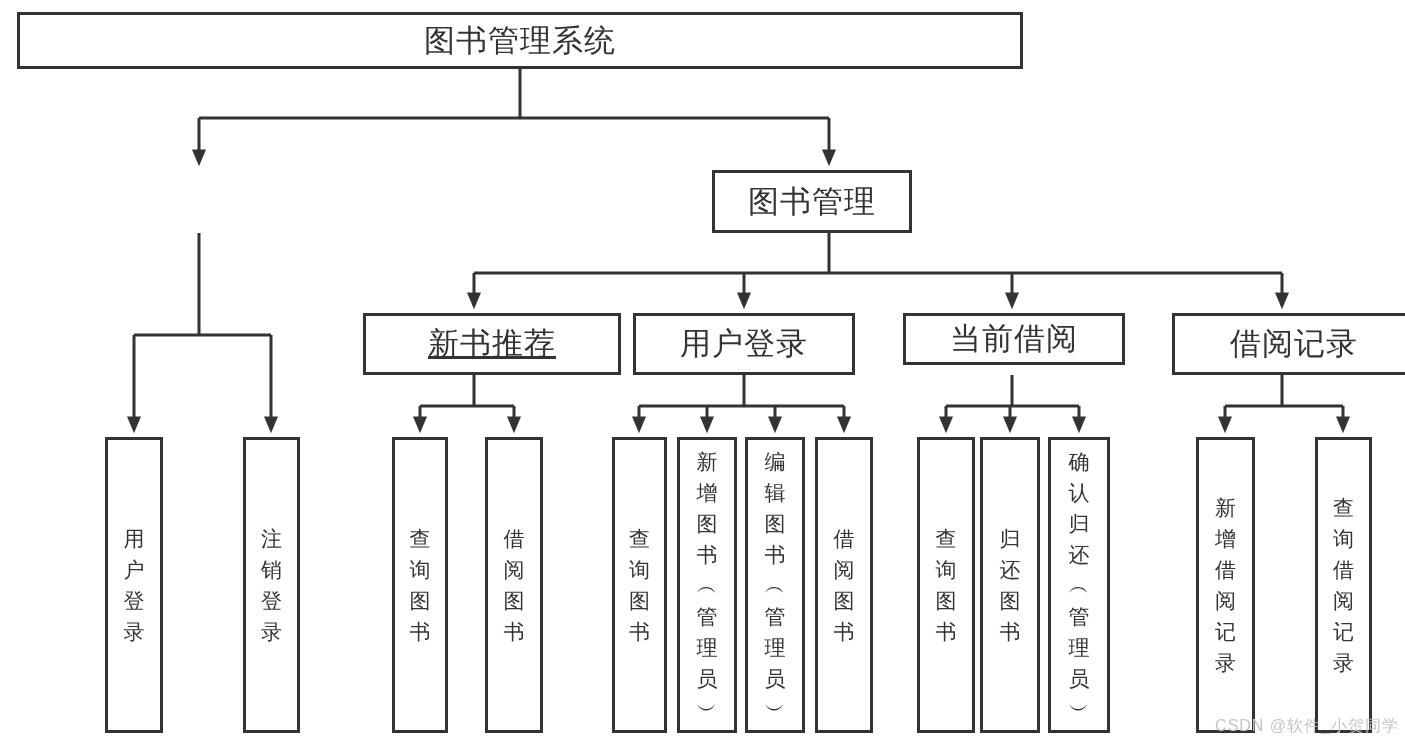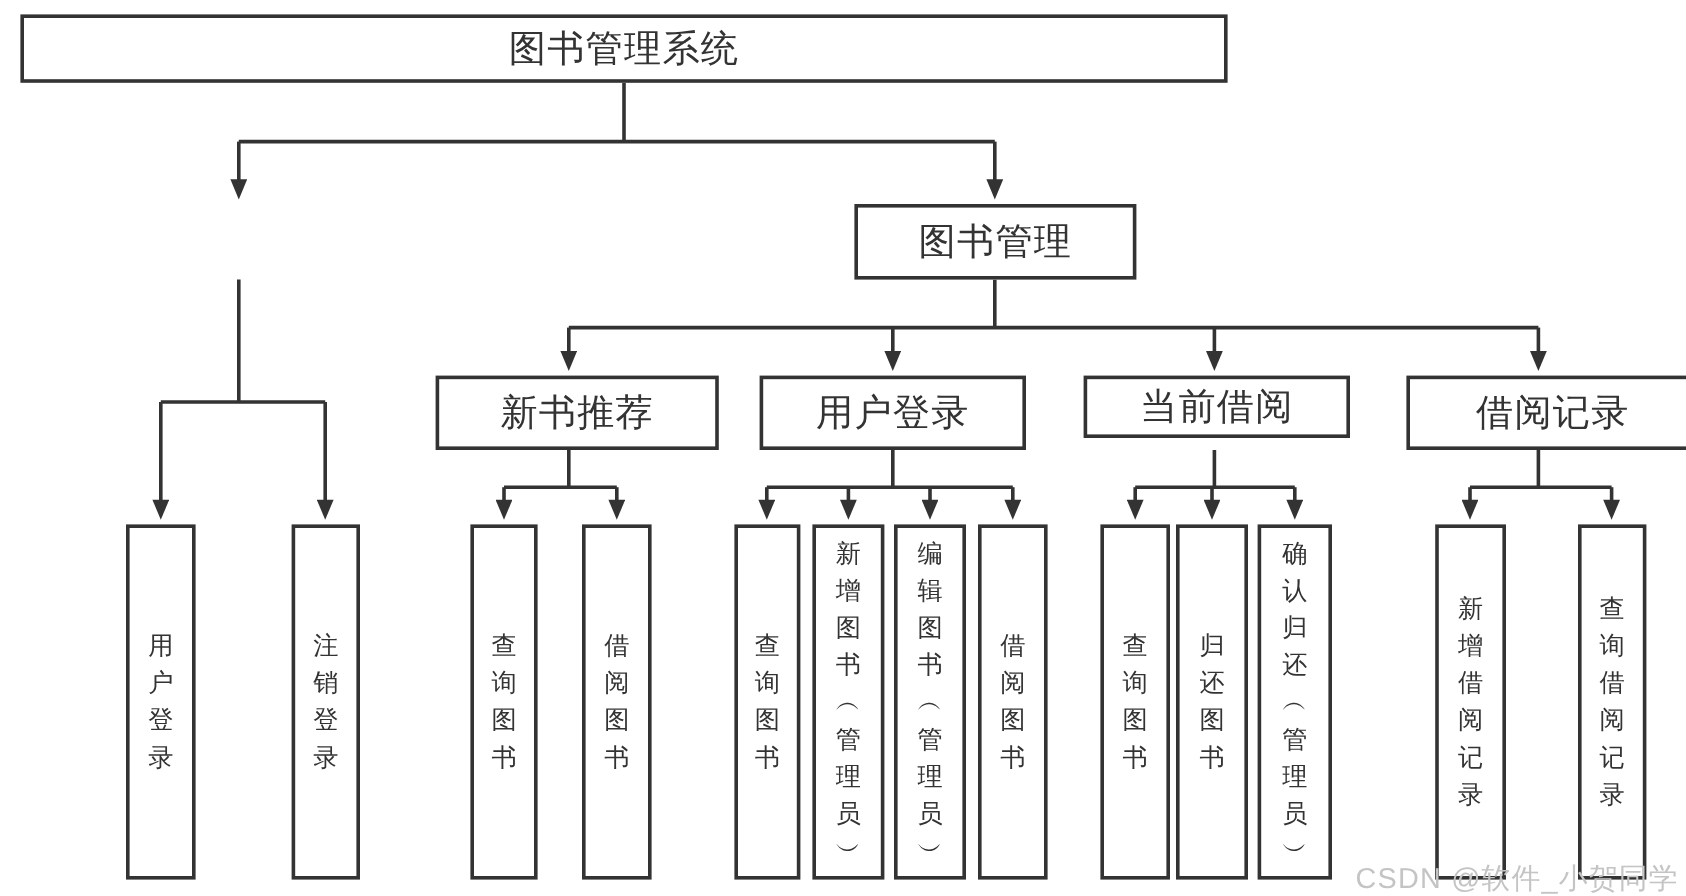--- a/index.html
+++ b/index.html
@@ -47,21 +47,21 @@
   }
   .vchar {
     display: block;
     line-height: 31px;
     text-align: center;
   }
   .watermark {
     position: absolute;
     right: 6px;
     top: 716px;
-    font-size: 24px;
+    font-size: 16px;
     color: var(--wm, #c4c4c4);
     letter-spacing: 1px;
     white-space: nowrap;
     z-index: 5;
   }
 </style>
 </head>
 <body>
 
 <div class="canvas" style="--line: #333333; --text: #333333; --wm: #c4c4c4; --bg: #ffffff;">
@@ -116,23 +116,23 @@
 
     <g>
       <path d="M1282,375 V406 M1225,406 H1343"></path>
       <path d="M1225,406 V429" marker-end="url(#arrow)"></path>
       <path d="M1343,406 V429" marker-end="url(#arrow)"></path>
     </g>
   </svg>
 
   <div class="node node-h" style="left:17px; top:12px; width:1006px; height:57px;">图书管理系统</div>
 
-  <div class="node node-h" style="left:712px; top:170px; width:235px; height:63px;">图书管理</div>
-
-  <div class="node node-h" style="left:363px; top:313px; width:236px; height:62px;">新书推荐</div>
+  <div class="node node-h" style="left:712px; top:170px; width:200px; height:63px;">图书管理</div>
+
+  <div class="node node-h" style="left:363px; top:313px; width:258px; height:62px;text-decoration:underline;">新书推荐</div>
   <div class="node node-h" style="left:633px; top:313px; width:222px; height:62px;">用户登录</div>
   <div class="node node-h" style="left:903px; top:313px; width:222px; height:52px;">当前借阅</div>
   <div class="node node-h" style="left:1172px; top:313px; width:244px; height:62px;">借阅记录</div>
 
   <div class="node node-v" style="left:105px; top:437px; width:58px; height:296px;">
       <span class="vchar">用</span>
       <span class="vchar">户</span>
       <span class="vchar">登</span>
       <span class="vchar">录</span>
     </div>

